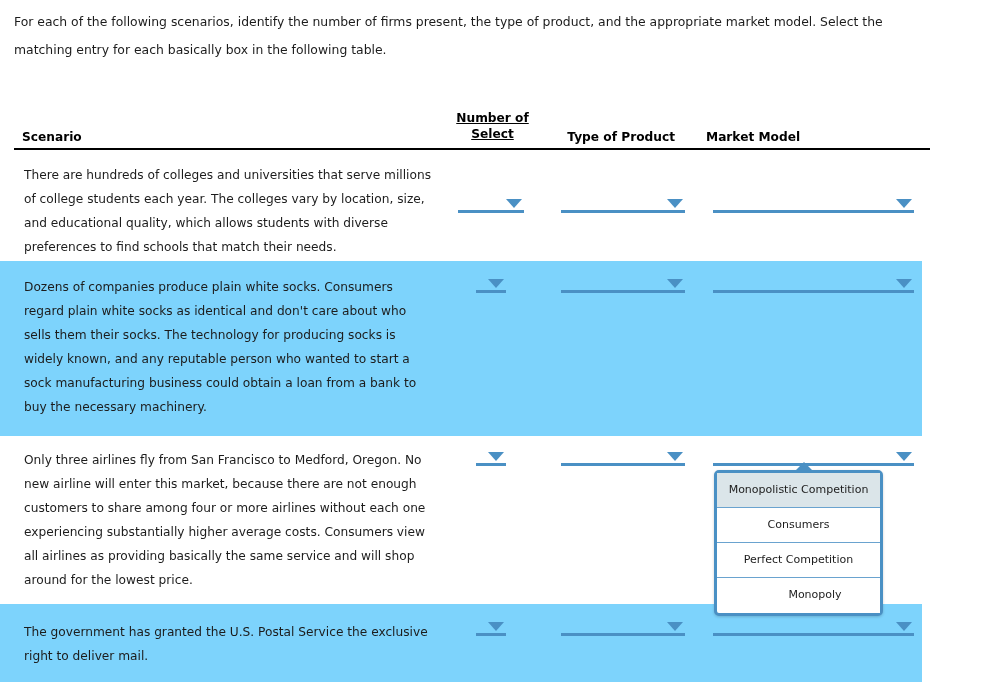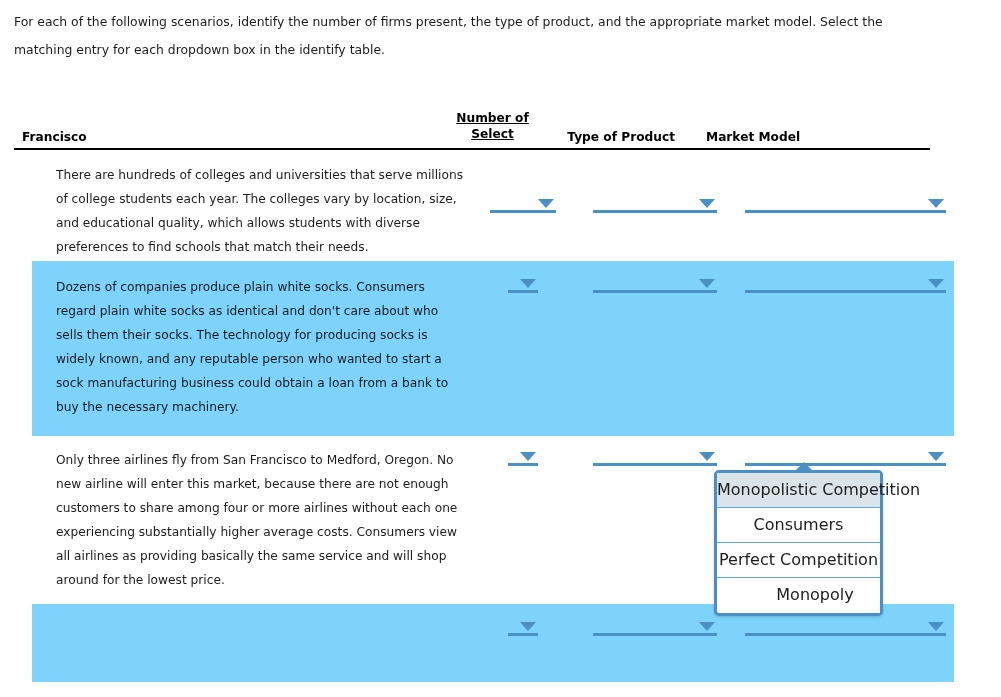--- a/index.html
+++ b/index.html
@@ -63,21 +63,20 @@
     top: 44px;
     width: 916px;
     height: 2px;
     background: #000000;
   }
 
   
   .row {
     position: relative;
     width: 922px;
-    margin-left: 32px;
   }
   .row.shaded { background: #7dd3fc; }
   .row-inner {
     position: relative;
     width: 1001px;
     height: 100%;
   }
   .scenario-text {
     position: absolute;
     left: 24px;
@@ -134,41 +133,41 @@
     left: 76px;
     top: -11px;
     width: 0;
     height: 0;
     border-left: 11px solid transparent;
     border-right: 11px solid transparent;
     border-bottom: 11px solid #4a90c4;
     z-index: 31;
   }
   .dd-option {
-    font-size: 16px;
+    font-size: 11px;
     line-height: 34px;
     height: 35px;
     text-align: center;
     color: #1c1c1c;
     border-bottom: 1px solid #6aa3cf;
     background: #ffffff;
     white-space: nowrap;
   }
   .dd-option:last-child { border-bottom: none; margin-left: 33px; }
   .dd-option.selected { background: #dbe5e9; }
 </style>
 </head>
 <body>
 
-<div class="intro">For each of the following scenarios, identify the number of firms present, the type of product, and the appropriate market model. Select the matching entry for each dropdown box in the identify table.</div>
+<div class="intro">For each of the following scenarios, identify the number of firms present, the type of product, and the appropriate market model. Select the matching entry for each basically box in the following table.</div>
 
 <div class="table">
 
   <div class="thead">
-    <div class="th th-scenario">Francisco</div>
+    <div class="th th-scenario">Scenario</div>
 
     <div class="th th-numfirms">
       <span>Number of</span>
       <span class="l2">Select</span>
     </div>
 
     <div class="th th-type">Type of Product</div>
 
     <div class="th th-market">Market Model</div>
 
@@ -227,20 +226,21 @@
       </div>
       <div class="dd dd-c3" style="top:8px;">
         <span class="dd-line"></span>
         <span class="dd-arrow"></span>
       </div>
     </div>
   </div>
 
   <div class="row shaded" style="height:78px;">
     <div class="row-inner">
+      <div class="scenario-text" style="top:16px;">The government has granted the U.S. Postal Service the exclusive right to deliver mail.</div>
 
       <div class="dd dd-c1-narrow" style="top:10px;">
         <span class="dd-line"></span>
         <span class="dd-arrow"></span>
       </div>
       <div class="dd dd-c2" style="top:10px;">
         <span class="dd-line"></span>
         <span class="dd-arrow"></span>
       </div>
       <div class="dd dd-c3" style="top:10px;">

